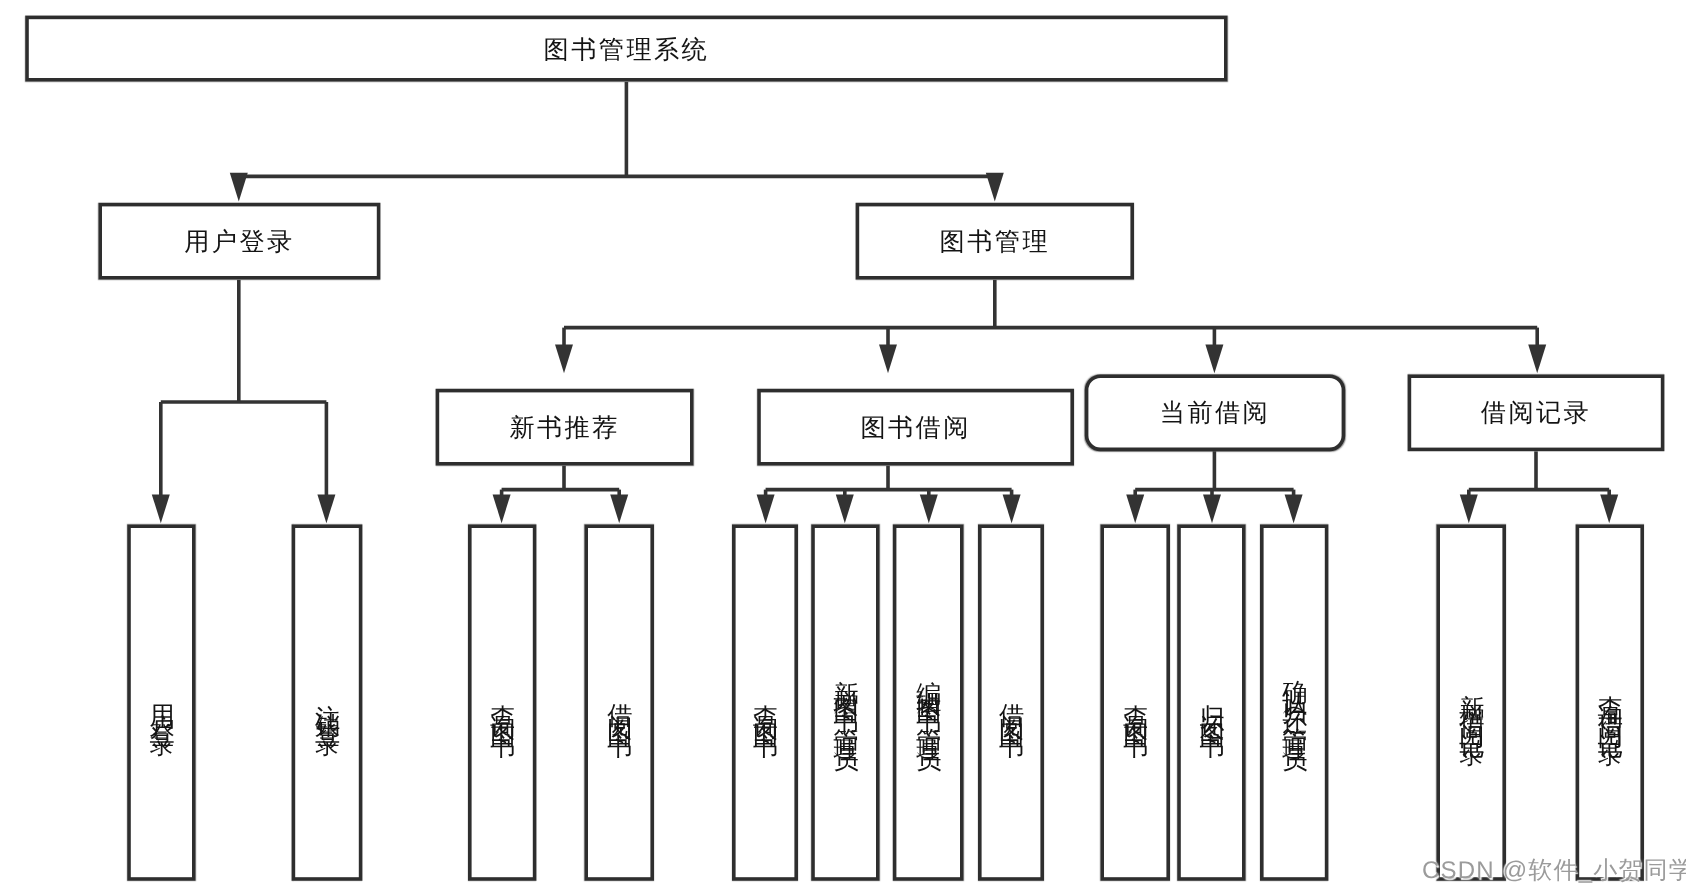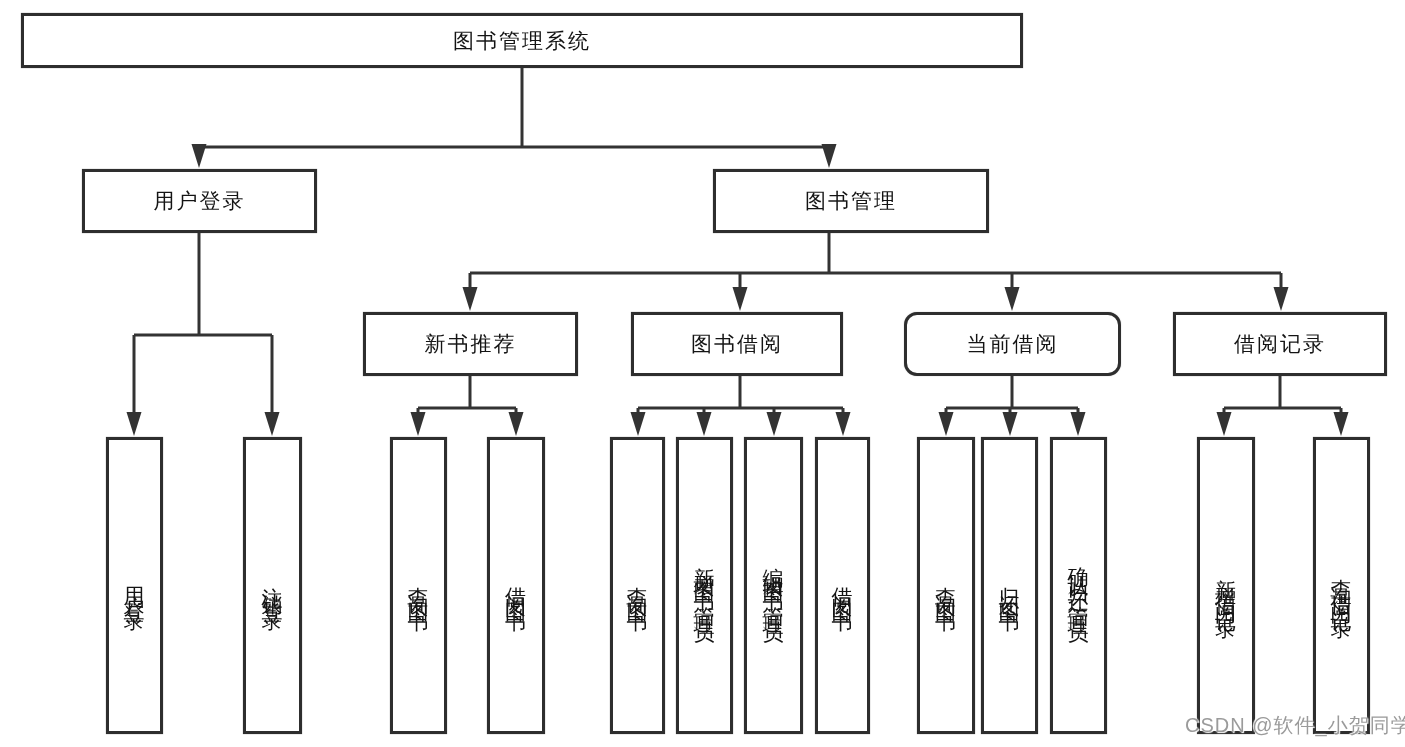--- a/index.html
+++ b/index.html
@@ -113,27 +113,27 @@
       <line x1="1341" y1="408" x2="1341" y2="418" stroke="#333333" stroke-width="3"></line>
       <polygon points="1333.5,412 1348.5,412 1341,436" fill="#333333"></polygon>
     </svg>
   <div id="nodes">
       <div class="node horiz" style="left: 21px; top: 13px; width: 1002px; height: 55px; justify-content: center;">
         <span>图书管理系统</span>
       </div>
       <div class="node horiz" style="left: 82px; top: 169px; width: 235px; height: 64px;">
         <span>用户登录</span>
       </div>
-      <div class="node horiz" style="left: 713px; top: 169px; width: 276px; height: 64px;">
+      <div class="node horiz" style="left: 713px; top: 169px; width: 232px; height: 64px;">
         <span>图书管理</span>
       </div>
-      <div class="node horiz" style="left: 363px; top: 312px; width: 215px; height: 64px;">
+      <div class="node horiz" style="left: 363px; top: 324px; width: 215px; height: 64px;">
         <span>新书推荐</span>
       </div>
-      <div class="node horiz" style="left: 631px; top: 312px; width: 212px; height: 64px; text-align: center;">
+      <div class="node horiz" style="left: 631px; top: 324px; width: 264px; height: 64px; text-align: center;">
         <span>图书借阅</span>
       </div>
       <div class="node horiz" style="left: 904px; top: 312px; width: 217px; height: 64px; border-radius: 13px;">
         <span>当前借阅</span>
       </div>
       <div class="node horiz" style="left: 1173px; top: 312px; width: 214px; height: 64px;">
         <span>借阅记录</span>
       </div>
       <div class="node vert" style="left: 106px; top: 437px; width: 57px; height: 297px;">
         <span>用户登录</span>

